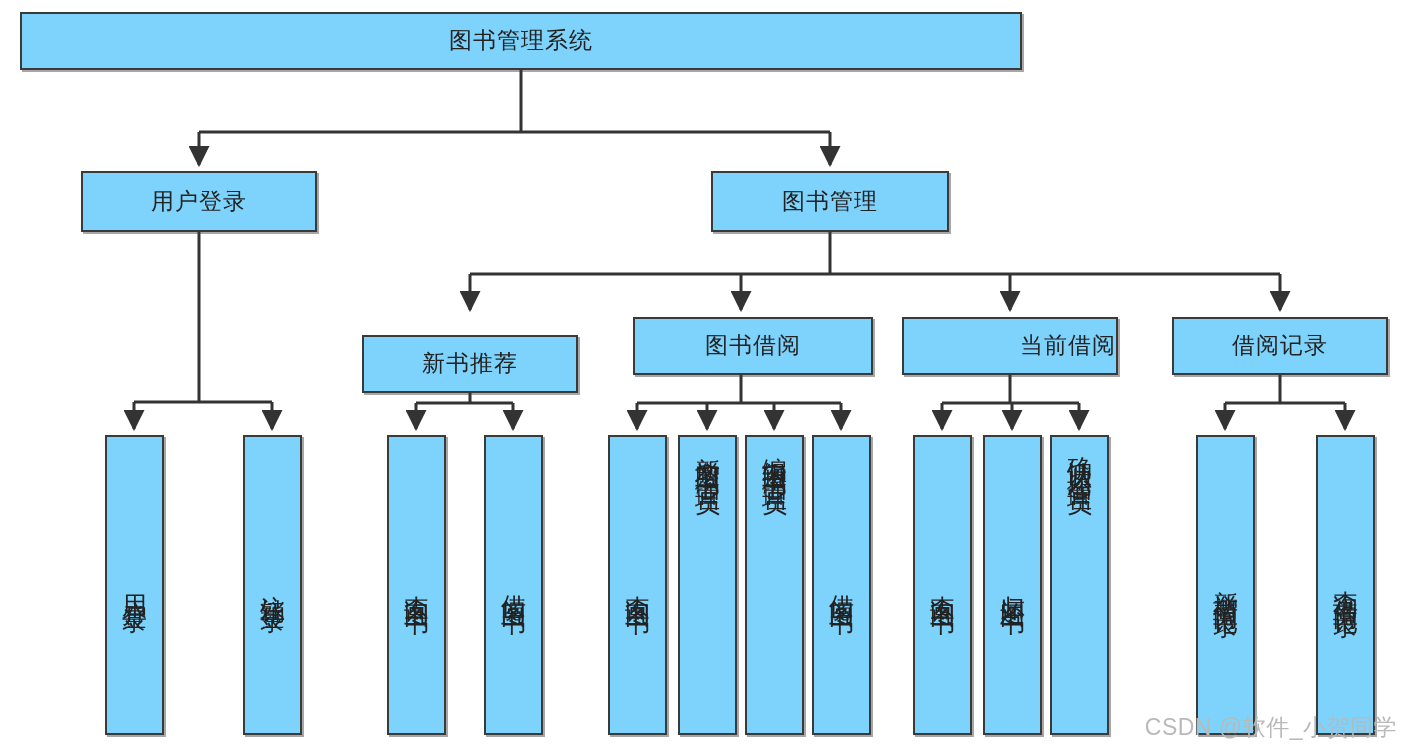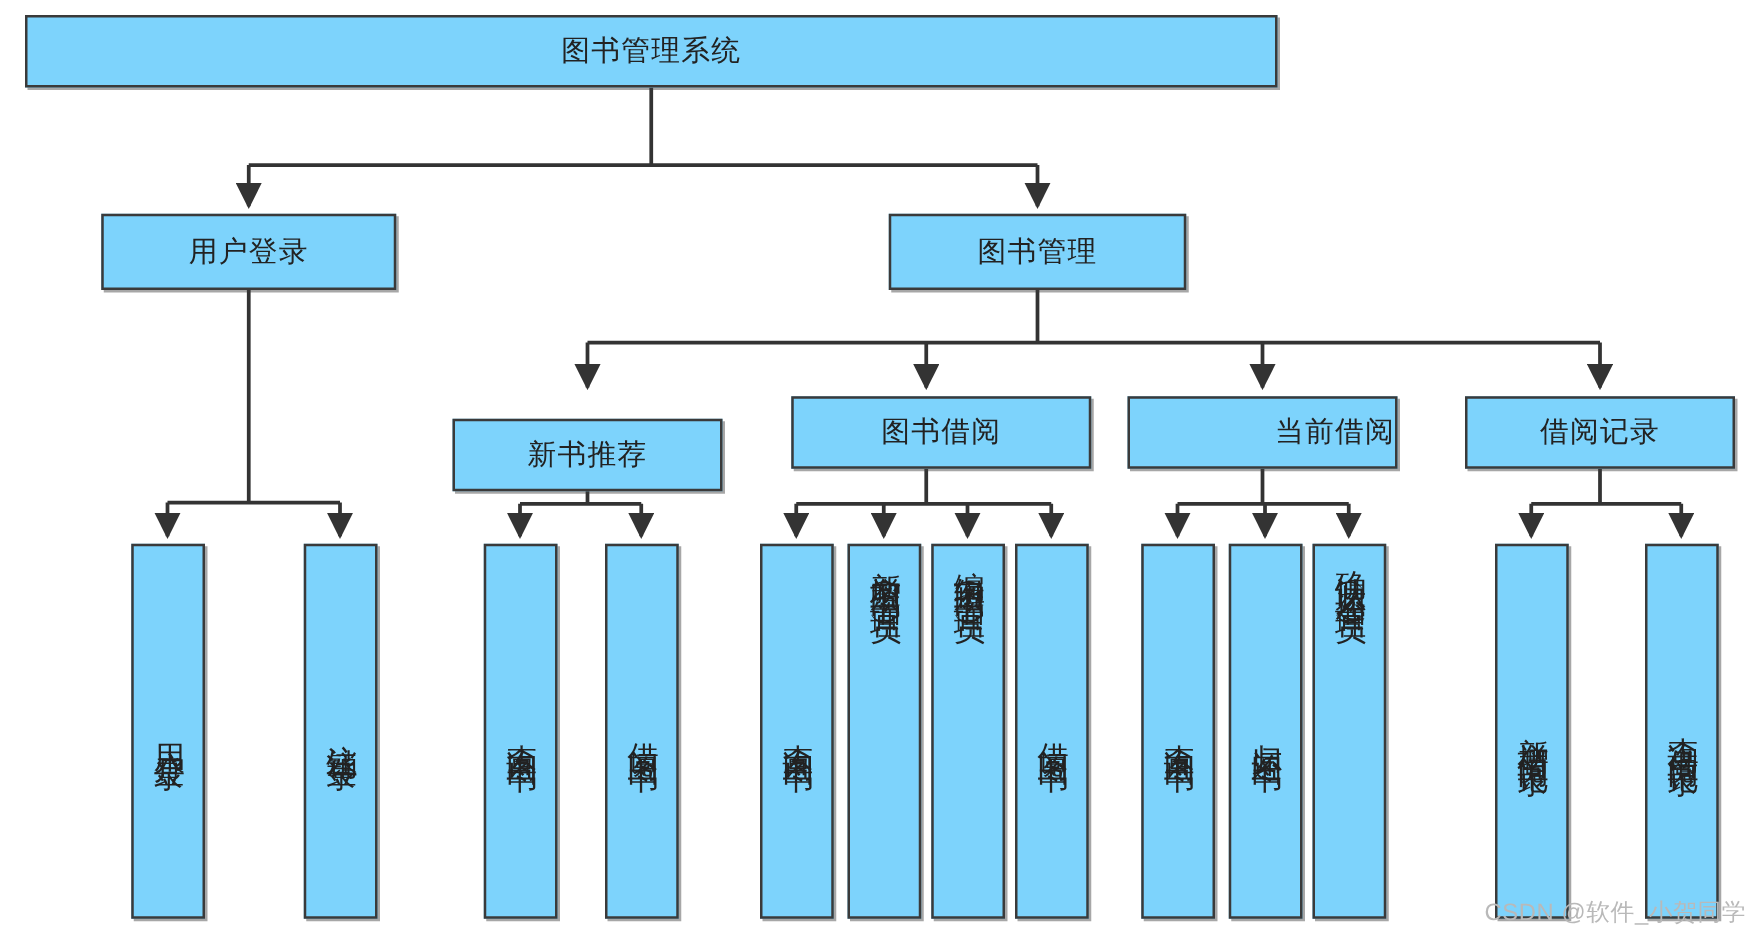--- a/index.html
+++ b/index.html
@@ -59,21 +59,21 @@
     white-space: nowrap;
     display: block;
   }
   .node.leaf.centered {
     align-items: center;
   }
   .watermark {
     position: absolute;
     right: 8px;
     bottom: 4px;
-    font-size: 19px;
+    font-size: 23px;
     color: #b9b9b9;
     letter-spacing: 0.5px;
     z-index: 5;
     white-space: nowrap;
   }
 </style>
 </head>
 <body>
 
 <div id="canvas">

